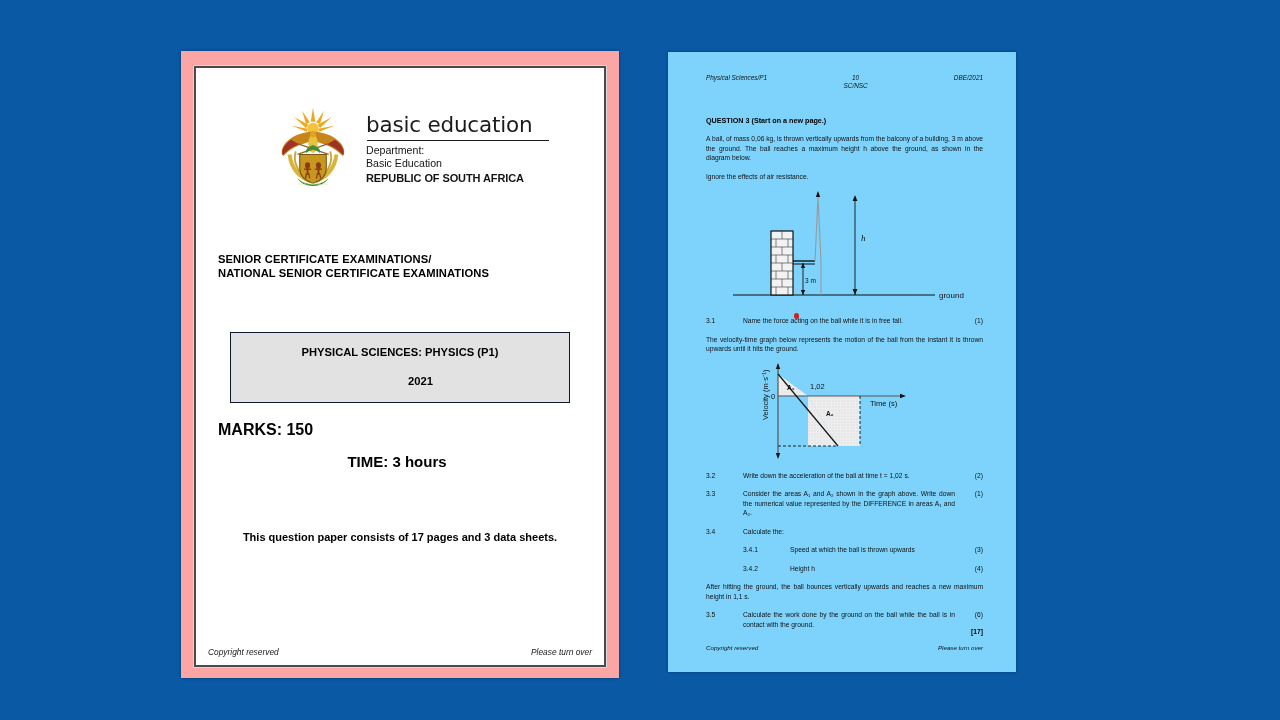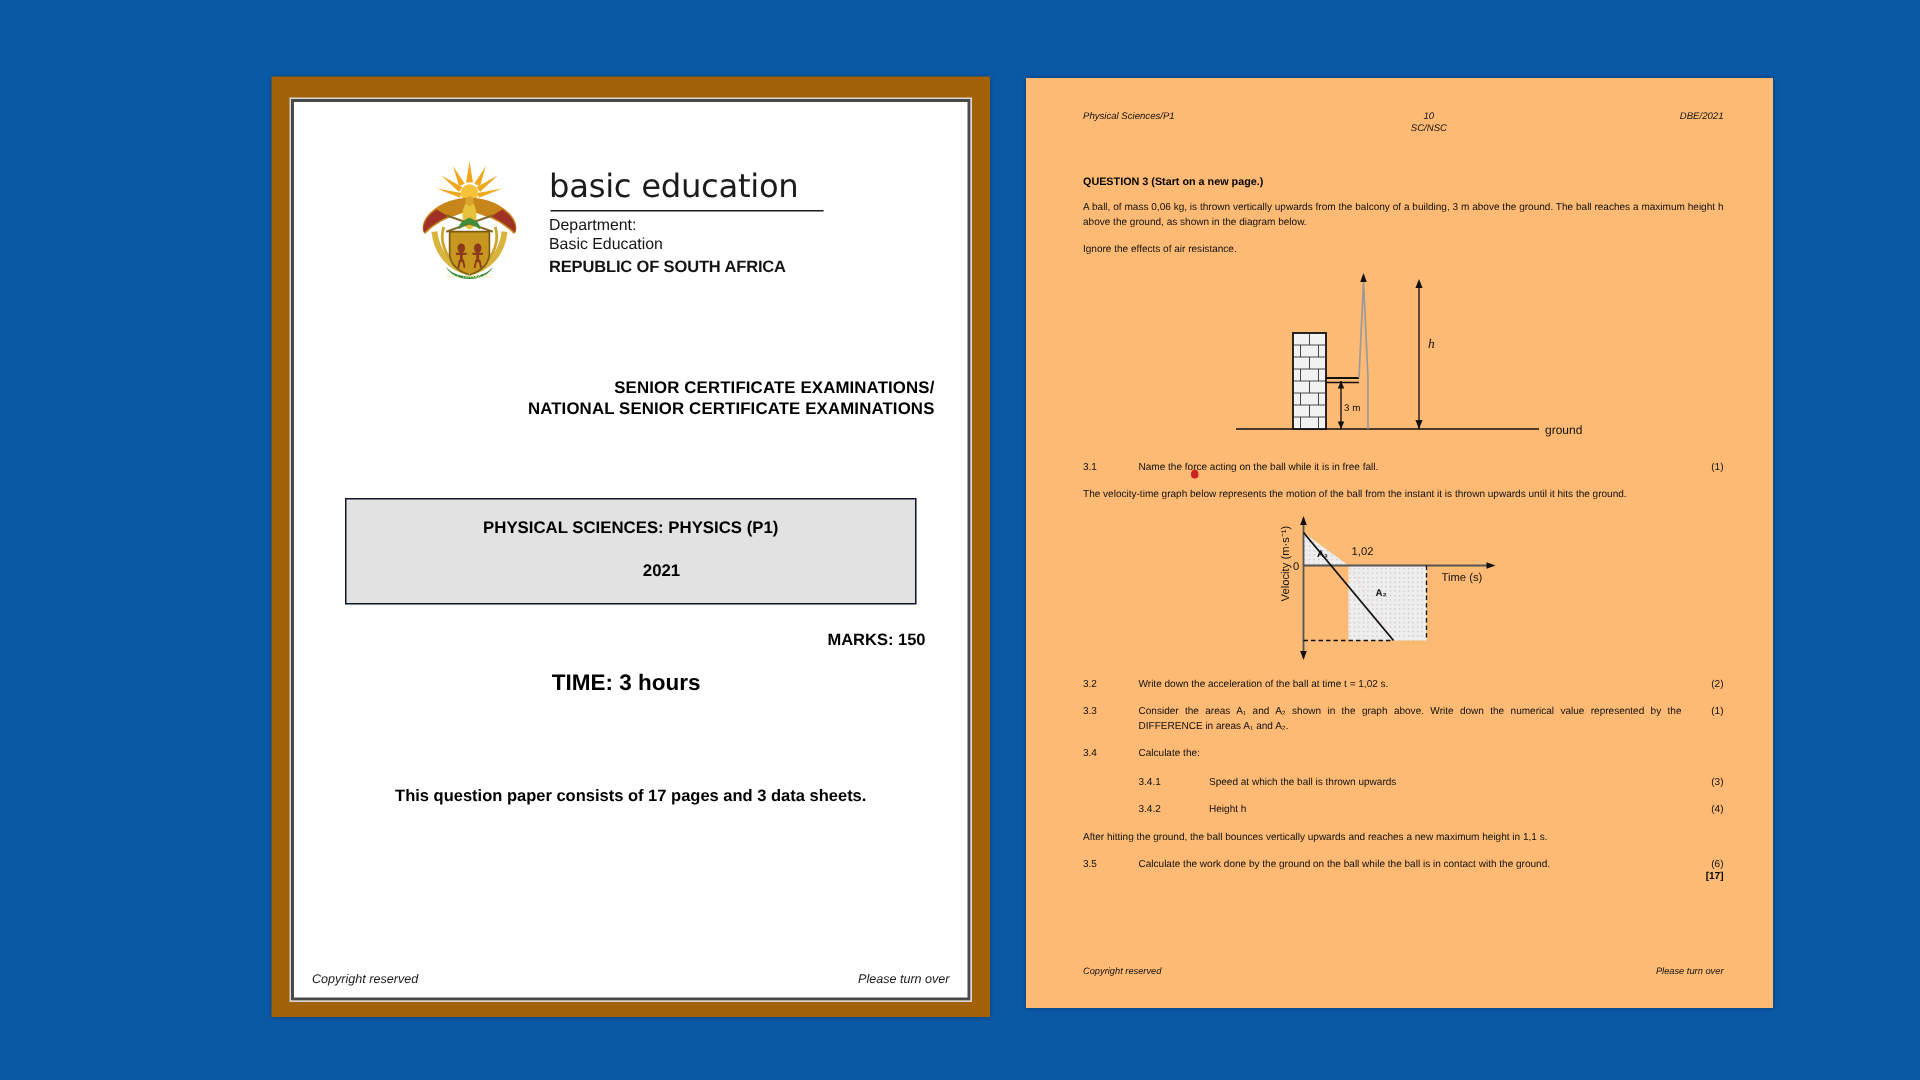--- a/index.html
+++ b/index.html
@@ -8,22 +8,22 @@
     width: 1280px; height: 720px;
     overflow: hidden;
     font-family: "Liberation Sans", sans-serif;
   }
   body { background: #0a59a5; position: relative; }
 
   
   #page1 {
     position: absolute;
     left: 181px; top: 51px;
-    width: 479px; height: 627px;
-    background: #a16207;
+    width: 438px; height: 627px;
+    background: #fca5a5;
     box-shadow: 0 0 3px rgba(0,0,0,0.35);
   }
   #page1-frame {
     position: absolute;
     left: 13px; top: 15px; right: 13px; bottom: 11px;
     border: 2px solid #4a4a4a;
     outline: 1px solid #d8d8d8;
     background: #fff;
   }
   #page1-inner {
@@ -41,36 +41,36 @@
   .be-title {
     font-size: 21.5px; color: #1b1b1b; letter-spacing: -0.2px;
     font-weight: 400; line-height: 1.05;
     font-family: "DejaVu Sans", sans-serif;
   }
   .be-rule { height: 1px; background: #1b1b1b; margin: 3px 0 3px 1px; width: 182px; }
   .be-sub { font-size: 10.6px; color: #141414; line-height: 1.28; }
   .be-sub b { font-weight: bold; font-size: 11px; letter-spacing: -0.1px; }
 
   .sce-title {
-    text-align: right; font-weight: bold; font-size: 11.2px;
+    text-align: left; font-weight: bold; font-size: 11.2px;
     line-height: 1.25; color: #000; margin-top: 60px; letter-spacing: 0.1px;
   }
 
   .subject-box {
     margin: 52px 12px 0 12px;
     border: 1px solid #0f172a;
     background: #e2e2e2;
     padding: 13px 0 15px 0;
     text-align: center;
   }
   .subject-box .l1 { font-weight: bold; font-size: 11.2px; color: #000; }
   .subject-box .l2 { font-weight: bold; font-size: 11.2px; color: #000; margin-top: 17px; padding-left: 41px; }
 
   .marks-line {
-    text-align: right; font-weight: bold; font-size: 11px;
+    font-weight: bold; font-size: 16px;
     margin-top: 18px; margin-right: 6px; color: #000;
   }
   .time-line {
     text-align: center; font-weight: bold; font-size: 15px;
     margin-top: 14px; margin-right: 6px; color: #000;
   }
   .consists {
     text-align: center; font-weight: bold; font-size: 11px;
     margin-top: 61px; color: #000;
   }
@@ -78,24 +78,23 @@
   .pg-footer {
     position: absolute; left: 12px; right: 12px; bottom: 8px;
     display: flex; justify-content: space-between;
     font-size: 8.4px; font-style: italic; color: #1a1a1a;
   }
 
   
   #page2 {
     position: absolute;
     left: 668px; top: 52px;
-    width: 498px; height: 620px;
-    background: #fdba74;
+    width: 348px; height: 620px;
+    background: #7dd3fc;
     box-shadow: 0 0 3px rgba(0,0,0,0.35);
-    margin-left: 16px;
   }
   #page2-inner { position: absolute; inset: 0; padding: 22px 33px 0 38px; }
 
   .p2-head {
     display: flex; font-size: 6.4px; font-style: italic; color: #111;
     line-height: 1.25;
   }
   .p2-head .lft { flex: 0 0 34%; }
   .p2-head .mid { flex: 1; text-align: center; }
   .p2-head .rgt { flex: 0 0 26%; text-align: right; }

